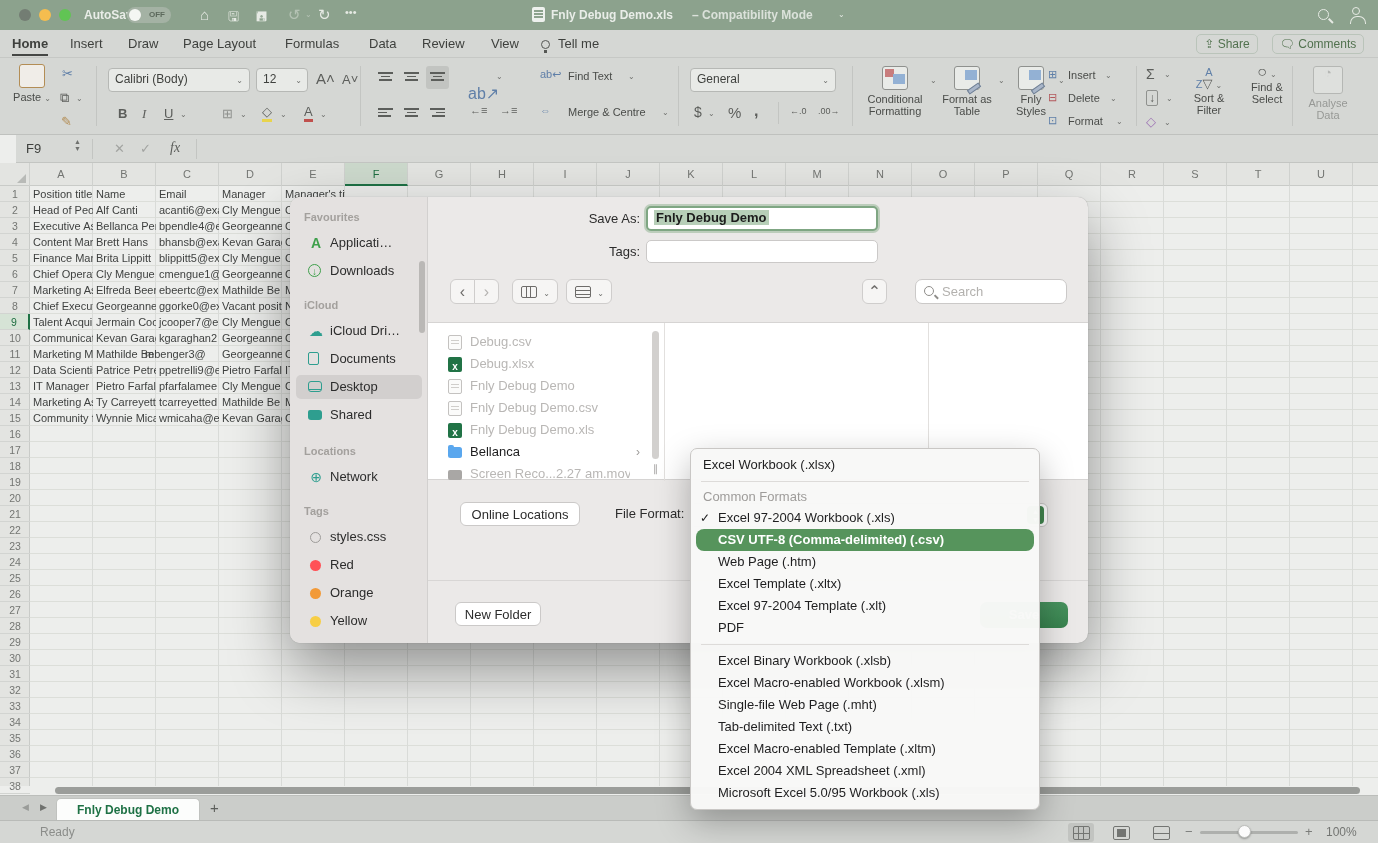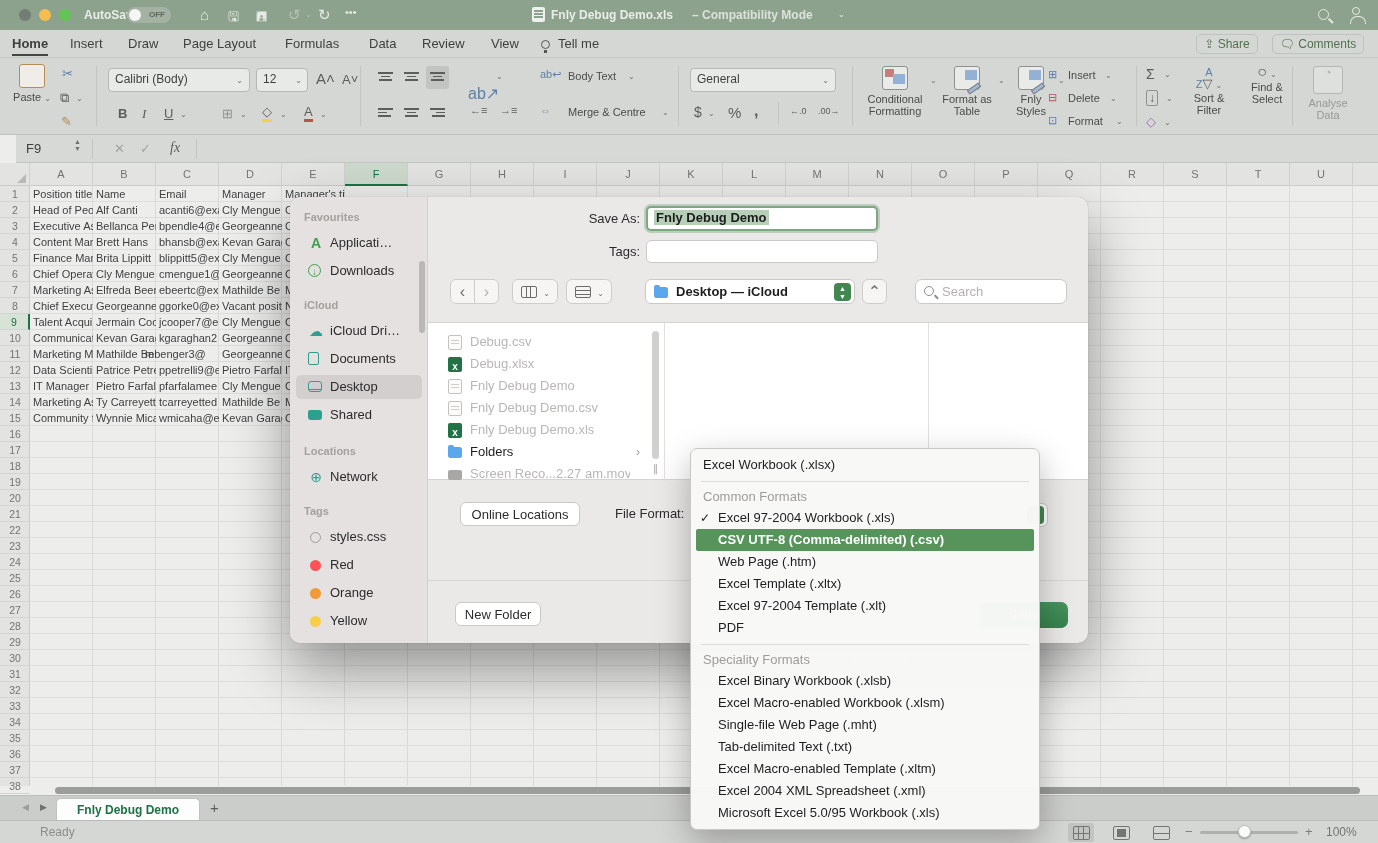--- a/index.html
+++ b/index.html
@@ -115,21 +115,21 @@
   .stepper { background:#428750; border-radius:4px; width:17px; height:18px; color:#fff; font-size:7px; text-align:center; line-height:8px; padding-top:2px; }
 
   
   #fmenu { left:690px; top:448px; width:350px; background:rgba(248,248,247,.98); border:1px solid #c9c7c5;
            border-radius:7px; box-shadow:0 12px 34px rgba(0,0,0,.28); padding:5px 0; z-index:30; }
   .mi { position:relative; height:22px; line-height:22px; font-size:13px; color:#1e1e1f; padding-left:27px; }
   .mi.top { padding-left:12px; }
   .mi .chk { position:absolute; left:9px; font-size:12px; }
   .mhead { height:20px; line-height:20px; font-size:13px; color:#9e9c9a; padding-left:12px; }
   .msep { height:1px; background:#dddbd9; margin:5px 10px; }
-  .mi.hl { background:#56945c; margin:0 5px; padding-left:22px; border-radius:2px; color:#fff; font-weight:bold; }
+  .mi.hl { background:#56945c; margin:0 5px; padding-left:22px; border-radius:8px; color:#fff; font-weight:bold; }
 </style>
 </head>
 <body>
 
 <div id="app">
 
   <div id="titlebar" class="abs">
     <div class="abs tl tl1"></div>
     <div class="abs tl tl2"></div>
     <div class="abs tl tl3"></div>
@@ -231,21 +231,21 @@
         <i></i>
       </div>
     <div class="abs alic r" style="left:430px;top:50px;">
         <i></i>
         <i></i>
         <i></i>
       </div>
     <span class="abs gly" style="left:470px;top:46px;font-size:11px;">←≡</span>
     <span class="abs gly" style="left:500px;top:46px;font-size:11px;">→≡</span>
     <span class="abs gly" style="left:540px;top:10px;color:#5f7fa8;font-size:11px;">ab↩</span>
-    <span class="abs rlabel" style="left:568px;top:12px;">Body Text</span>
+    <span class="abs rlabel" style="left:568px;top:12px;">Find Text</span>
     <span class="abs chev" style="left:628px;top:14px;">⌄</span>
     <span class="abs gly" style="left:540px;top:46px;color:#5f7fa8;font-size:11px;">⇔</span>
     <span class="abs rlabel" style="left:568px;top:48px;">Merge &amp; Centre</span>
     <span class="abs chev" style="left:662px;top:50px;">⌄</span>
     <div class="abs rdiv" style="left:678px;"></div>
 
     <div class="abs rbox" style="left:690px;top:10px;width:146px;height:24px;">
       <span>General</span>
       <span class="chev" style="position:absolute;right:6px;top:7px;">⌄</span>
     </div>
@@ -564,25 +564,20 @@
     <div class="abs tbtn" style="left:160px;top:82px;width:25px;height:25px;line-height:24px;border-radius:6px 0 0 6px;"><span>‹</span></div>
     <div class="abs tbtn" style="left:184px;top:82px;width:25px;height:25px;line-height:24px;border-radius:0 6px 6px 0;color:#b5b3b1;"><span>›</span></div>
     <div class="abs tbtn" style="left:222px;top:82px;width:46px;height:25px;">
       <span style="position:absolute;left:8px;top:6px;width:16px;height:12px;border:1.5px solid #6e6c6a;border-radius:2px;background-image:linear-gradient(to right,transparent 0 4px,#6e6c6a 4px 5px,transparent 5px 8px,#6e6c6a 8px 9px,transparent 9px);"></span>
       <span class="chev" style="position:absolute;right:7px;top:9px;">⌄</span>
     </div>
     <div class="abs tbtn" style="left:276px;top:82px;width:46px;height:25px;">
       <span style="position:absolute;left:8px;top:6px;width:16px;height:12px;border:1.5px solid #6e6c6a;border-radius:2px;background-image:linear-gradient(to bottom,transparent 0 3px,#6e6c6a 3px 4px,transparent 4px 7px,#6e6c6a 7px 8px,transparent 8px);"></span>
       <span class="chev" style="position:absolute;right:7px;top:9px;">⌄</span>
     </div>
-    <div class="abs field" style="left:355px;top:82px;width:210px;height:25px;border-radius:6px;">
-      <span class="fic fold" style="left:8px;top:7px;"></span>
-      <span style="position:absolute;left:30px;top:4px;font-size:13px;font-weight:bold;color:#1e1e1f;">Desktop — iCloud</span>
-      <span class="stepper" style="position:absolute;right:3px;top:3px;">▲<br>▼</span>
-    </div>
     <div class="abs tbtn" style="left:572px;top:82px;width:25px;height:25px;line-height:24px;"><span>⌃</span></div>
     <div class="abs field" style="left:625px;top:82px;width:152px;height:25px;border-radius:7px;">
       <span class="abs smag" style="left:8px;top:6px;"></span>
       <span style="position:absolute;left:26px;top:4px;font-size:13px;color:#b3b1ae;">Search</span>
     </div>
 
     <div class="abs" style="left:138px;top:125px;width:660px;height:158px;background:#fff;border-top:1px solid #d6d4d3;border-bottom:1px solid #d6d4d3;">
       <div class="filerow" style="top:8px;">
         <span class="fic doc"></span>
           <span class="nm dimtxt">Debug.csv</span>
@@ -598,21 +593,21 @@
       <div class="filerow" style="top:74px;">
         <span class="fic doc"></span>
           <span class="nm dimtxt">Fnly Debug Demo.csv</span>
       </div>
       <div class="filerow" style="top:96px;">
         <span class="fic xls"></span>
           <span class="nm dimtxt">Fnly Debug Demo.xls</span>
       </div>
       <div class="filerow" style="top:118px;">
         <span class="fic fold"></span>
-          <span class="nm" style="color:#1e1e1f;">Folders</span>
+          <span class="nm" style="color:#1e1e1f;">Bellanca</span>
         <span style="position:absolute;left:200px;color:#9e9c9a;font-size:12px;">›</span>
       </div>
       <div class="filerow" style="top:140px;">
         <span class="fic mov"></span>
           <span class="nm dimtxt">Screen Reco...2.27 am.mov</span>
       </div>
       <div class="abs" style="left:224px;top:8px;width:7px;height:128px;border-radius:4px;background:#d2d0ce;"></div>
       <div class="abs" style="left:236px;top:0;width:1px;height:158px;background:#e2e0de;"></div>
       <span class="abs" style="left:225px;top:140px;font-size:10px;color:#9e9c9a;">∥</span>
       <div class="abs" style="left:500px;top:0;width:1px;height:158px;background:#e2e0de;"></div>
@@ -634,21 +629,20 @@
     <div class="mi top">Excel Workbook (.xlsx)</div>
     <div class="msep"></div>
     <div class="mhead">Common Formats</div>
     <div class="mi"><span class="chk">✓</span><span>Excel 97-2004 Workbook (.xls)</span></div>
     <div class="mi hl"><span>CSV UTF-8 (Comma-delimited) (.csv)</span></div>
     <div class="mi">Web Page (.htm)</div>
     <div class="mi">Excel Template (.xltx)</div>
     <div class="mi">Excel 97-2004 Template (.xlt)</div>
     <div class="mi">PDF</div>
     <div class="msep"></div>
-    <div class="mhead">Speciality Formats</div>
     <div class="mi">Excel Binary Workbook (.xlsb)</div>
     <div class="mi">Excel Macro-enabled Workbook (.xlsm)</div>
     <div class="mi">Single-file Web Page (.mht)</div>
     <div class="mi">Tab-delimited Text (.txt)</div>
     <div class="mi">Excel Macro-enabled Template (.xltm)</div>
     <div class="mi">Excel 2004 XML Spreadsheet (.xml)</div>
     <div class="mi">Microsoft Excel 5.0/95 Workbook (.xls)</div>
   </div>
 
 </div>

